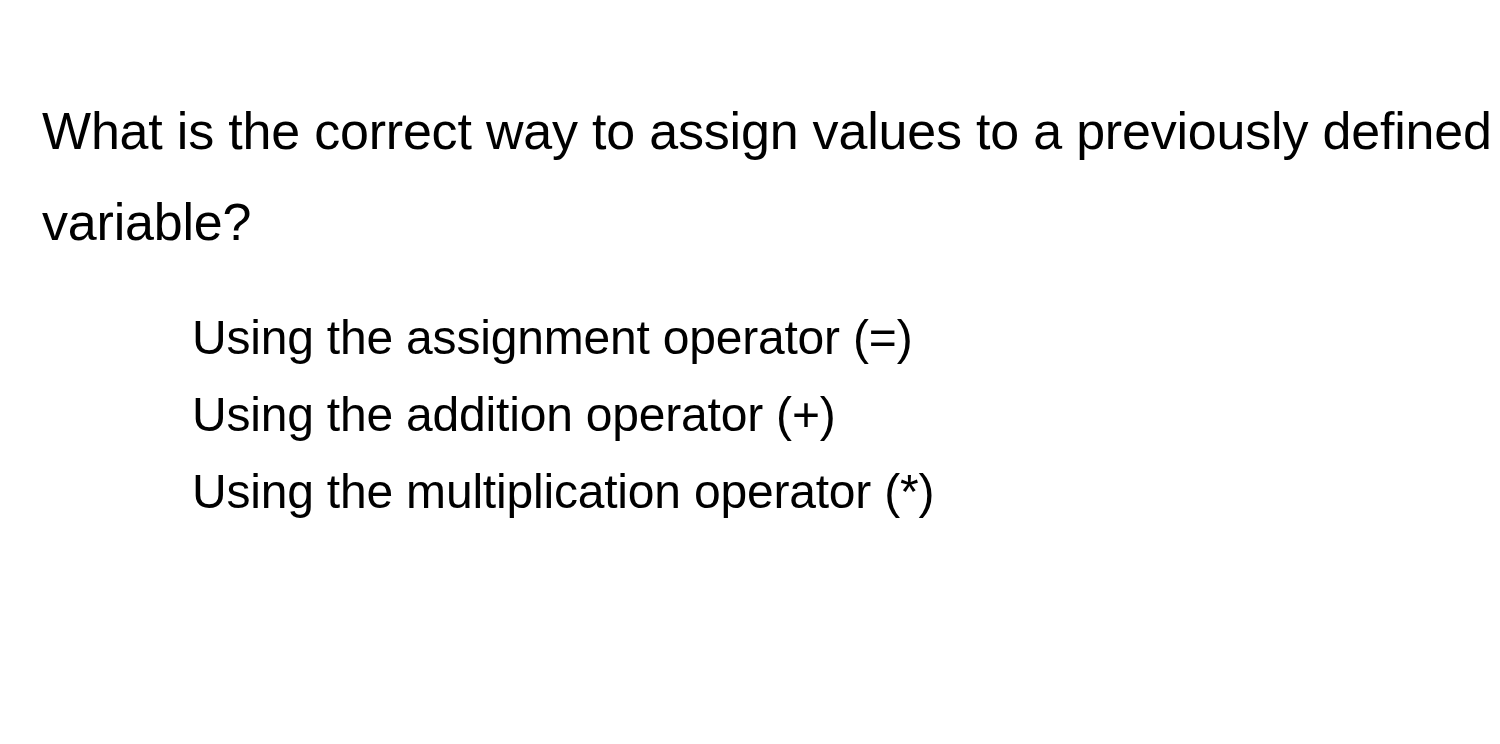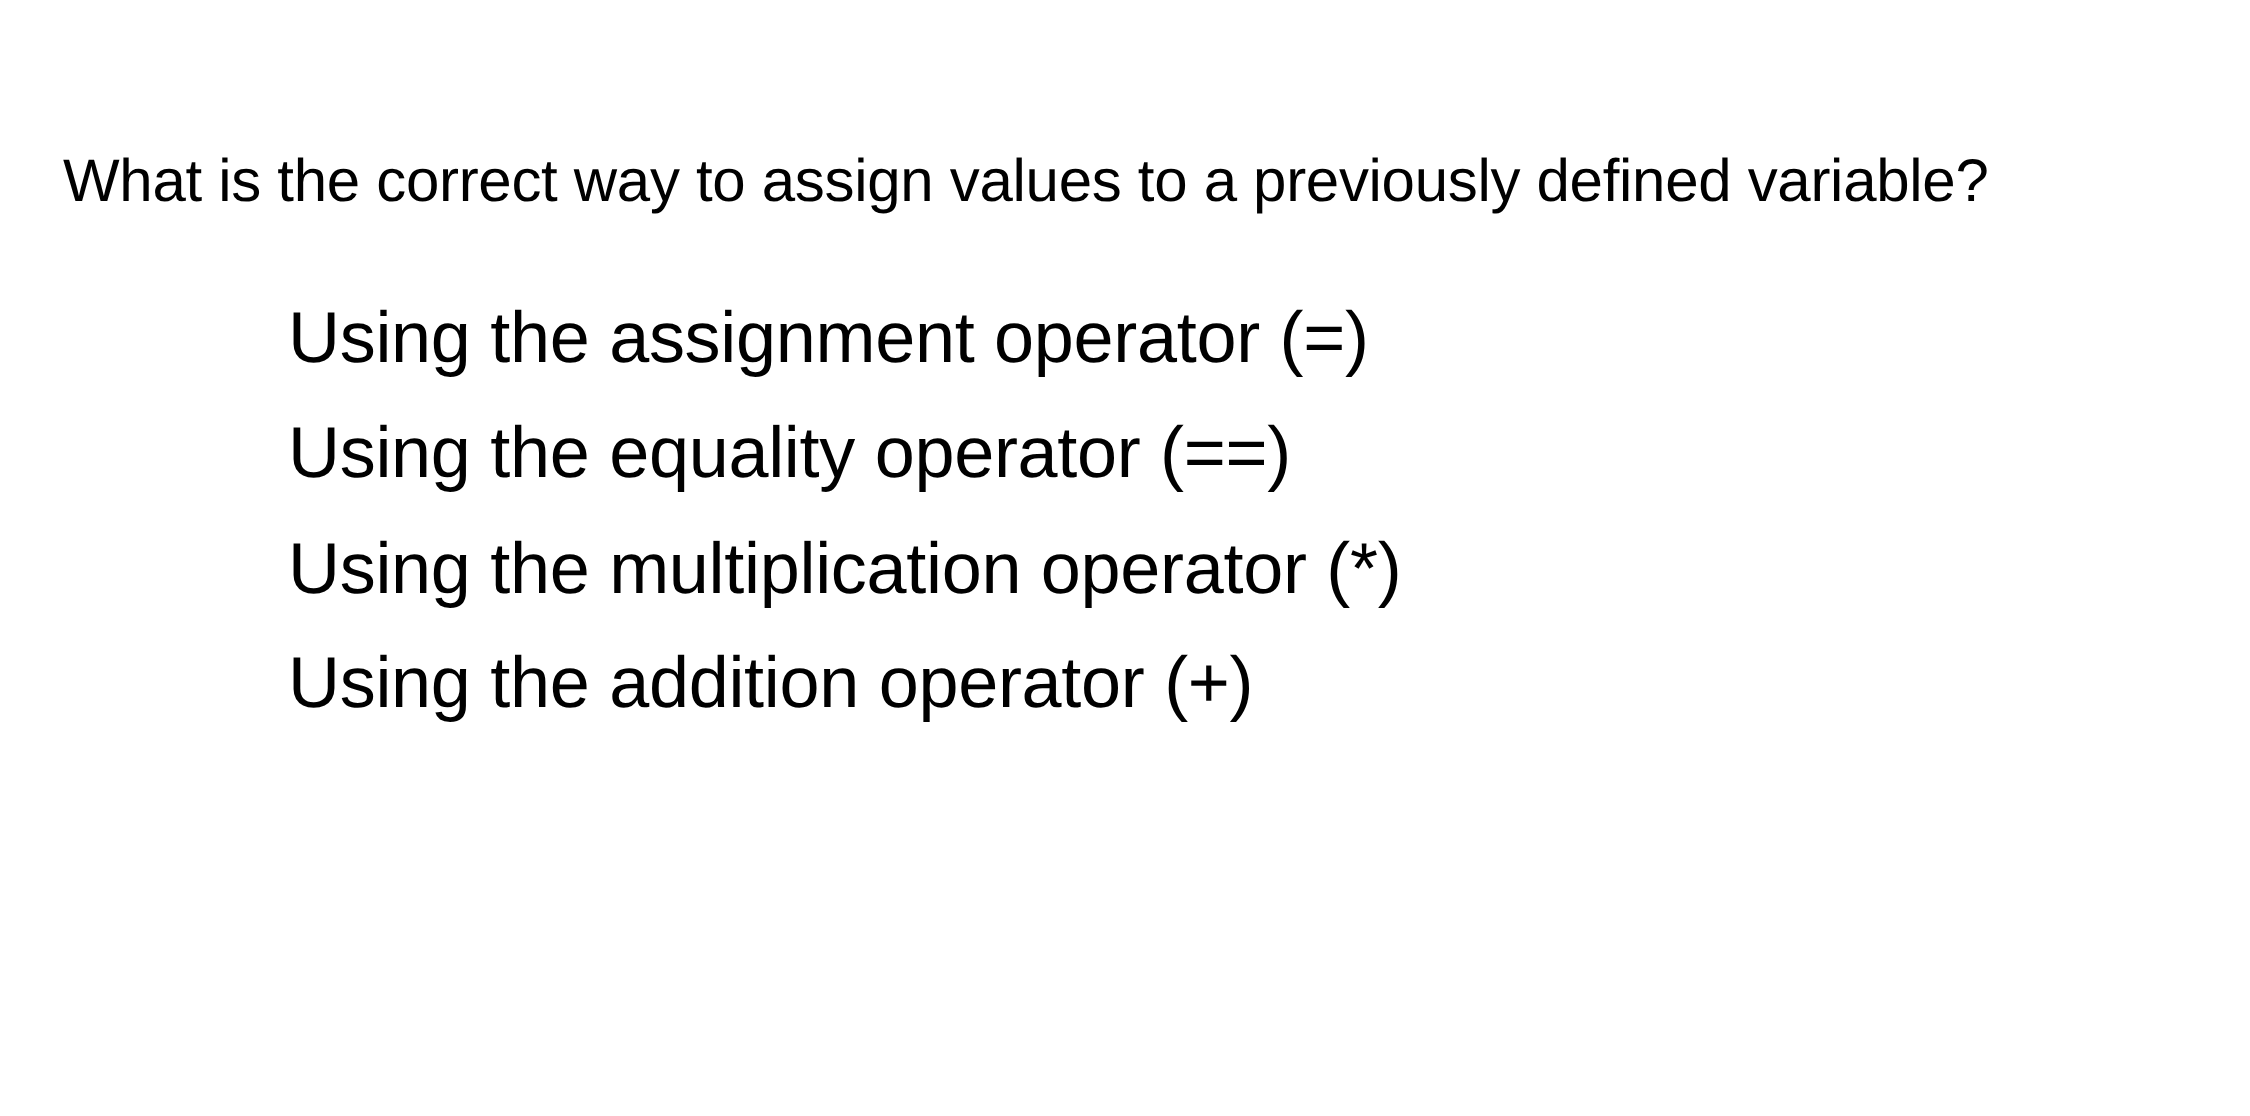--- a/index.html
+++ b/index.html
@@ -10,21 +10,21 @@
     body {
       width: 1500px;
       height: 744px;
       background: #ffffff;
       font-family: -apple-system, BlinkMacSystemFont, "Segoe UI", Helvetica, Arial, sans-serif;
       color: #000000;
       padding-top: 86px;
       padding-left: 42px;
     }
     .question {
-      font-size: 40px;
+      font-size: 52px;
       line-height: 1.75;
       font-weight: 400;
       letter-spacing: -0.2px;
     }
     .options {
       margin-top: 32px;
       padding-left: 150px;
     }
     .option {
       font-size: 48px;
@@ -32,16 +32,15 @@
       font-weight: 400;
       letter-spacing: -0.2px;
     }
   </style>
 </head>
 <body>
 
 <div class="question">What is the correct way to assign values to a previously defined variable?</div>
 <div class="options">
   <div class="option">Using the assignment operator (=)</div>
-  <div class="option">Using the equality operator (==)</div>
+  <div class="option">Using the addition operator (+)</div>
   <div class="option">Using the multiplication operator (*)</div>
-  <div class="option">Using the addition operator (+)</div>
 </div>
 
 </body></html>

